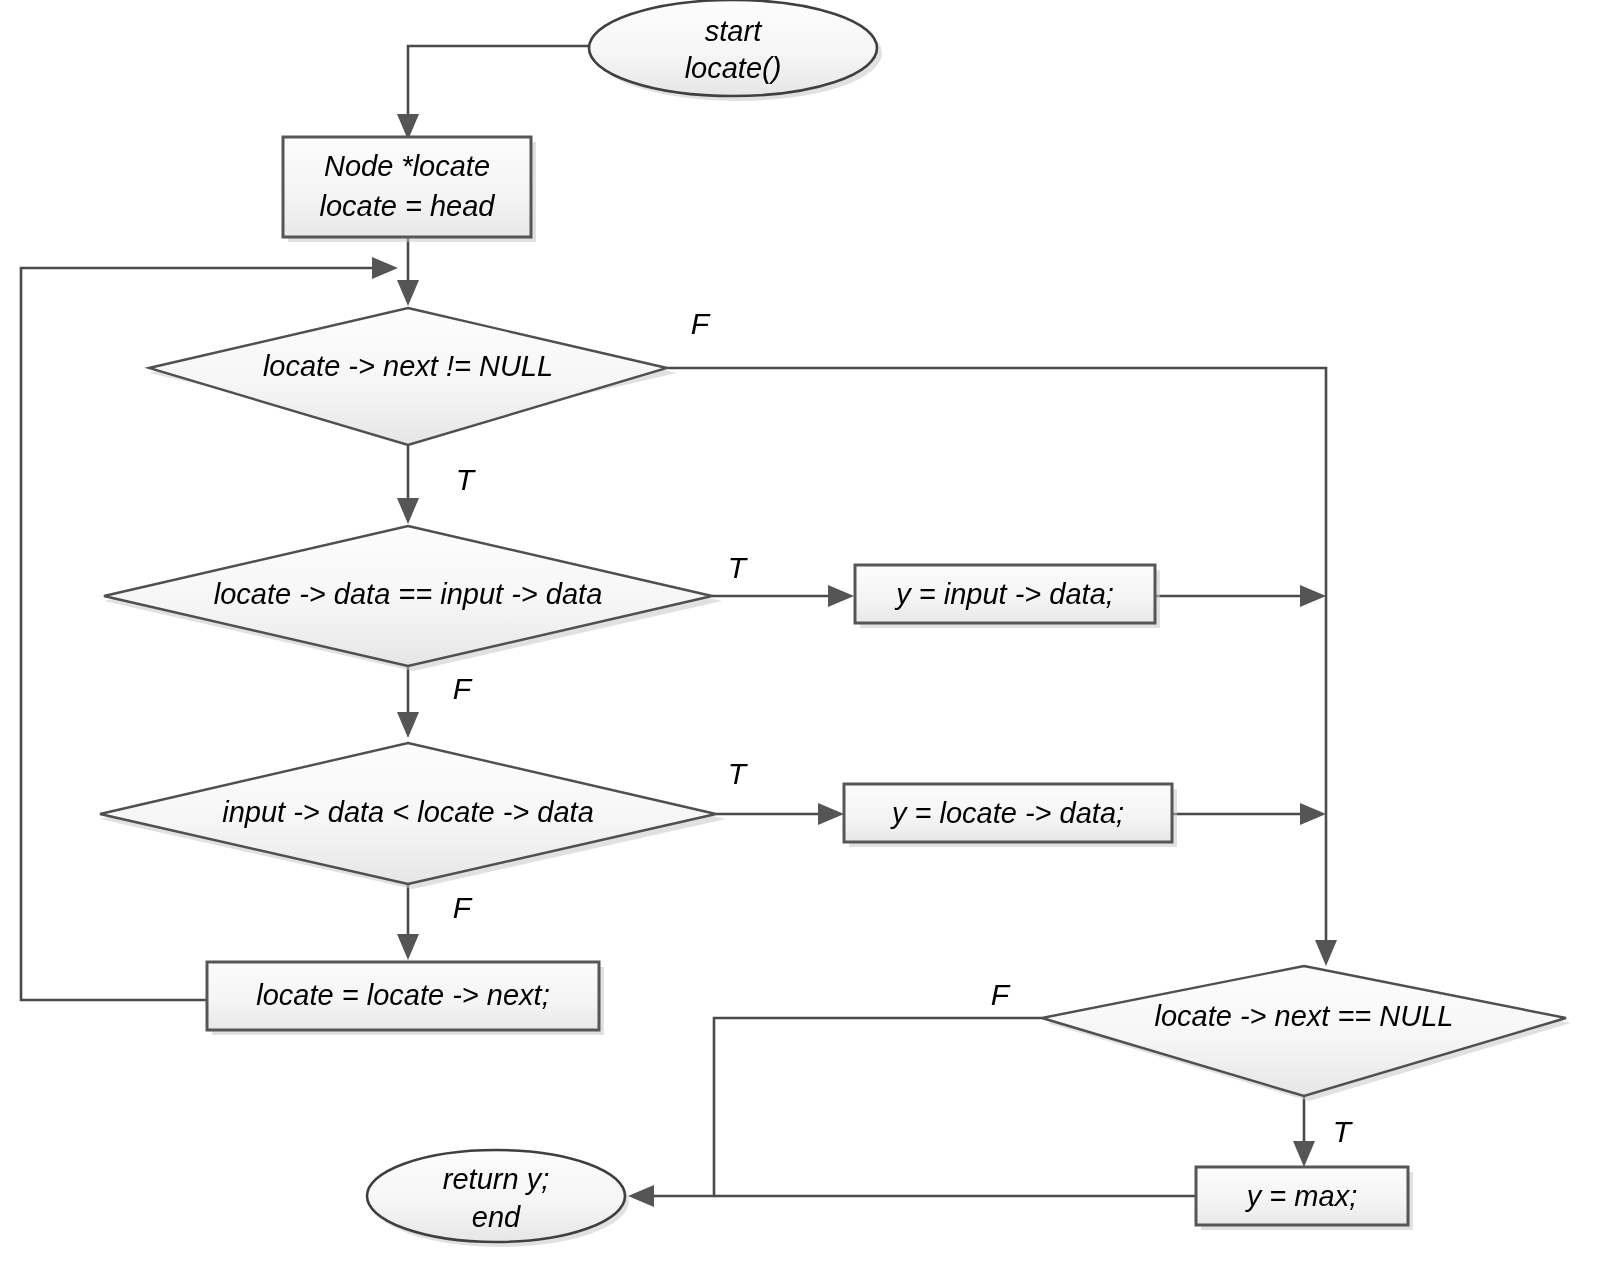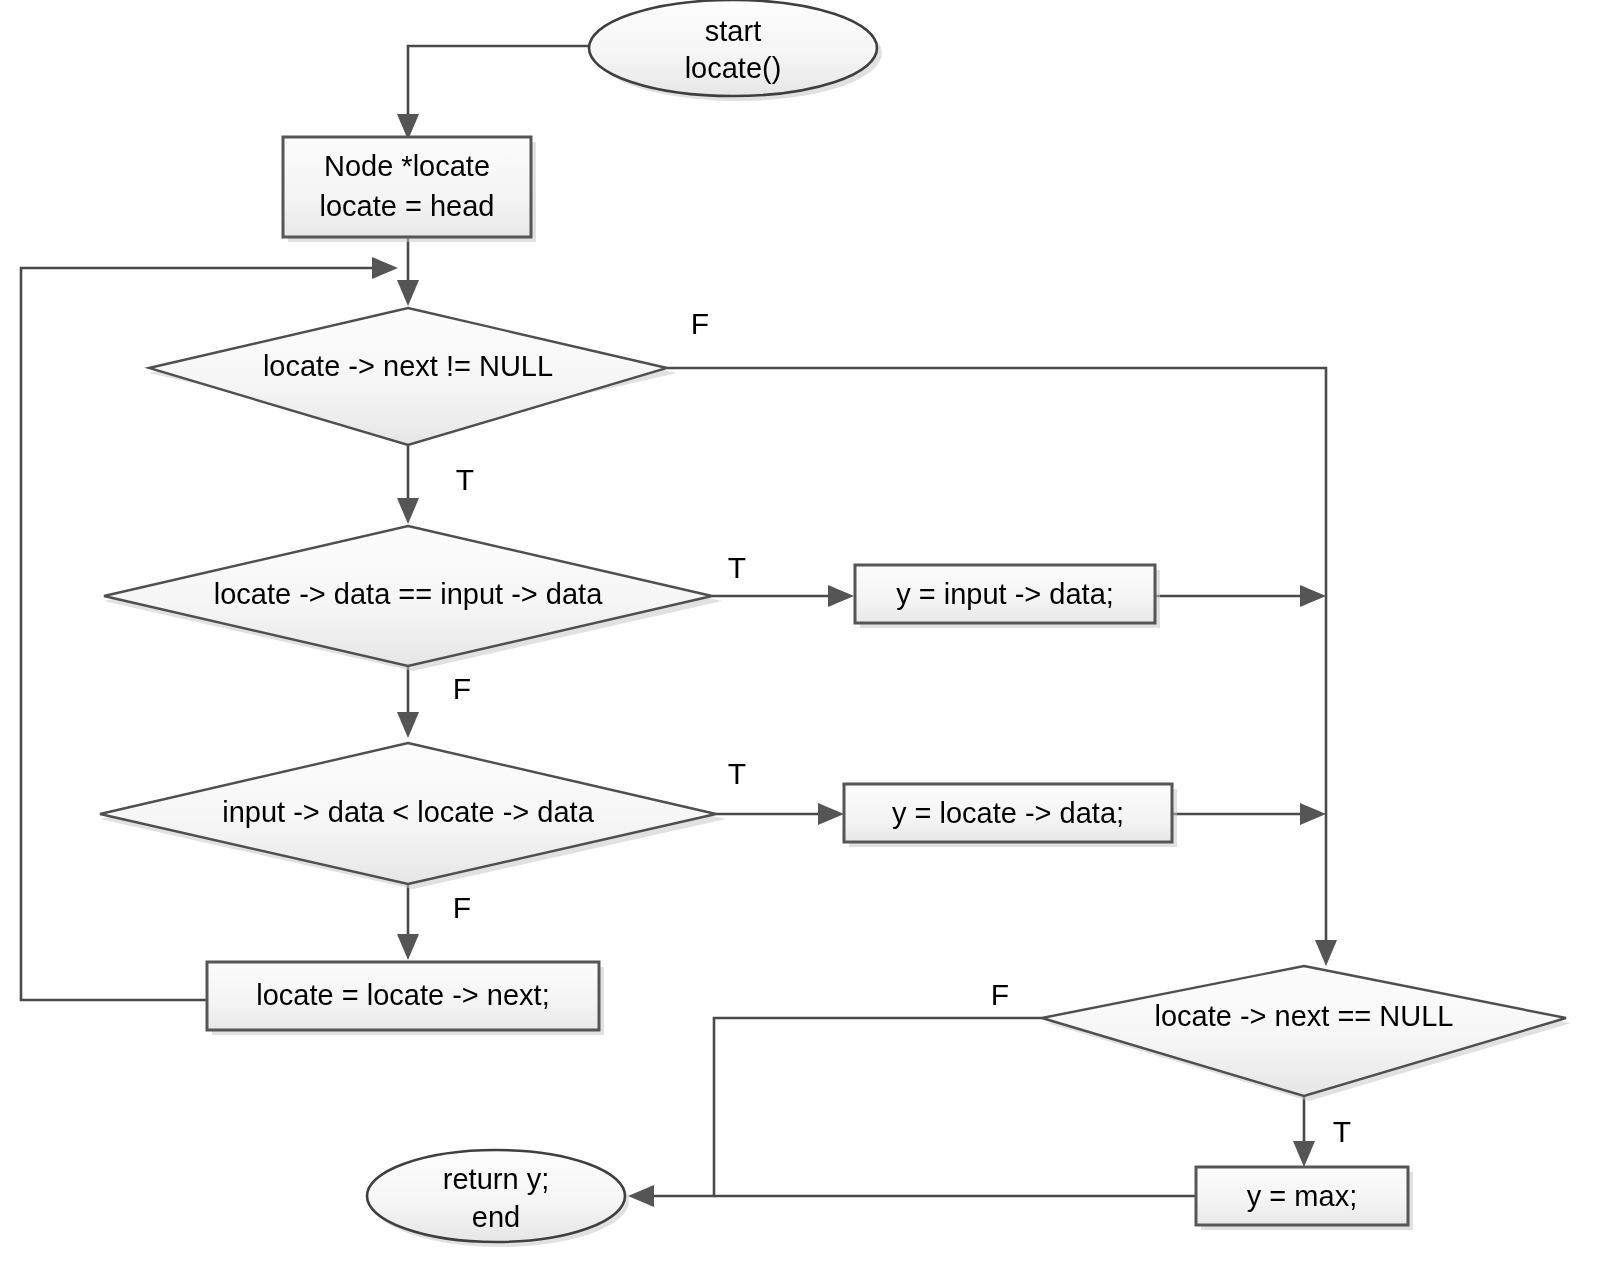--- a/index.html
+++ b/index.html
@@ -10,20 +10,21 @@
   body {
     width: 1600px;
     height: 1277px;
     font-family: "Liberation Sans", sans-serif;
     overflow: hidden;
   }
   #flowchart-root {
     position: relative;
     width: 1284px;
     height: 1277px;
+    font-style: italic;
   }
   svg#flow {
     display: block;
     width: 1600px;
     height: 1277px;
   }
   .node-shape {
     stroke: #4a4a4a;
     stroke-width: 2.4;
   }

